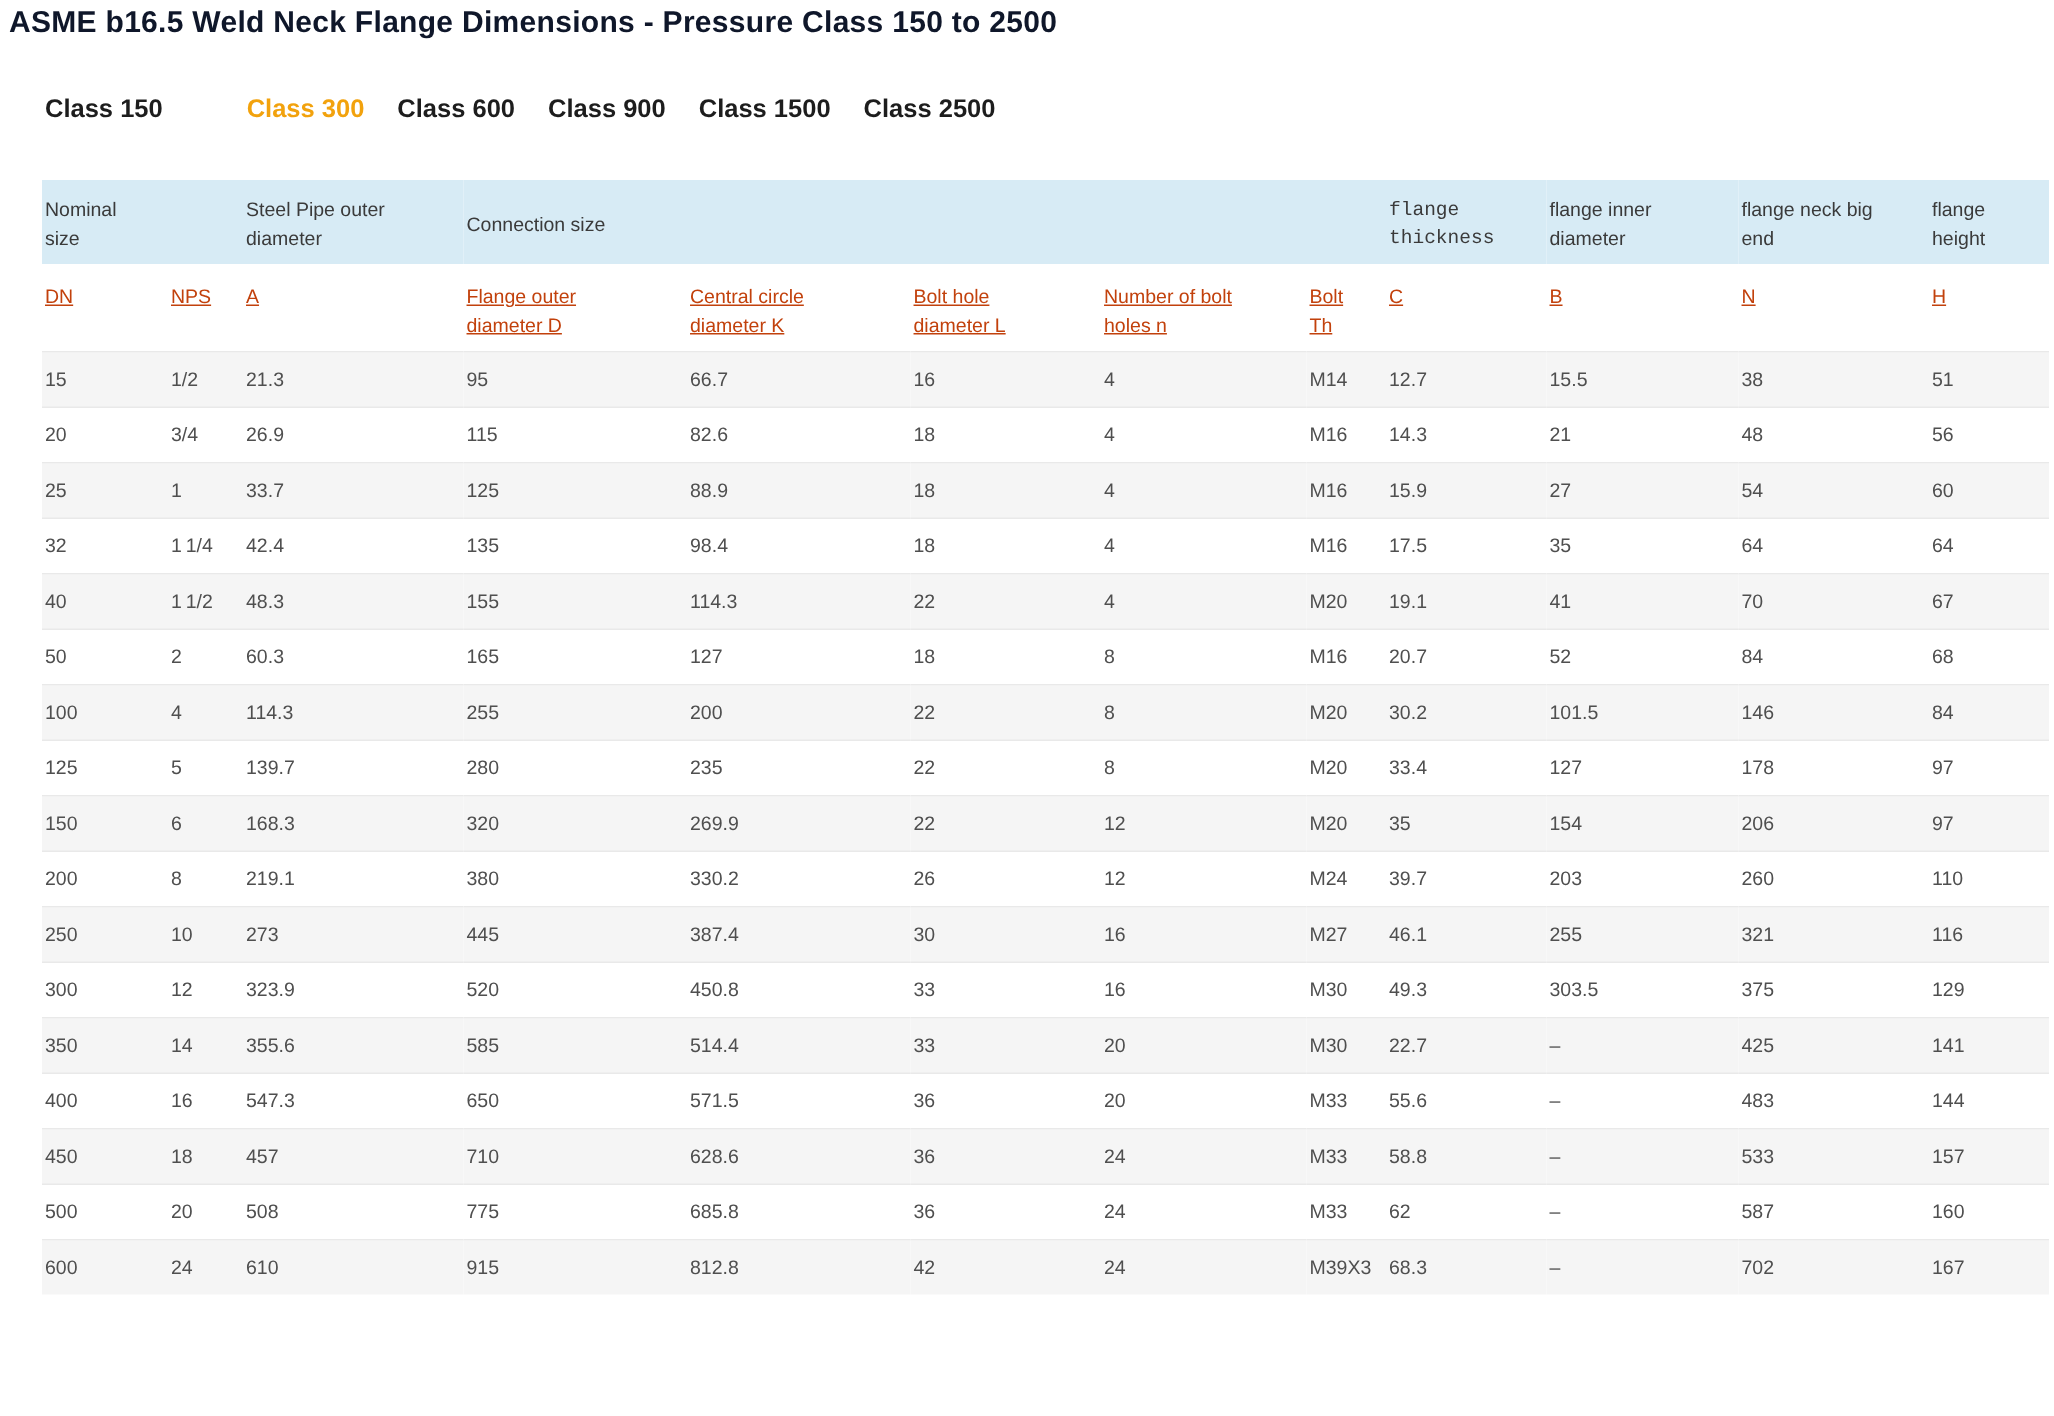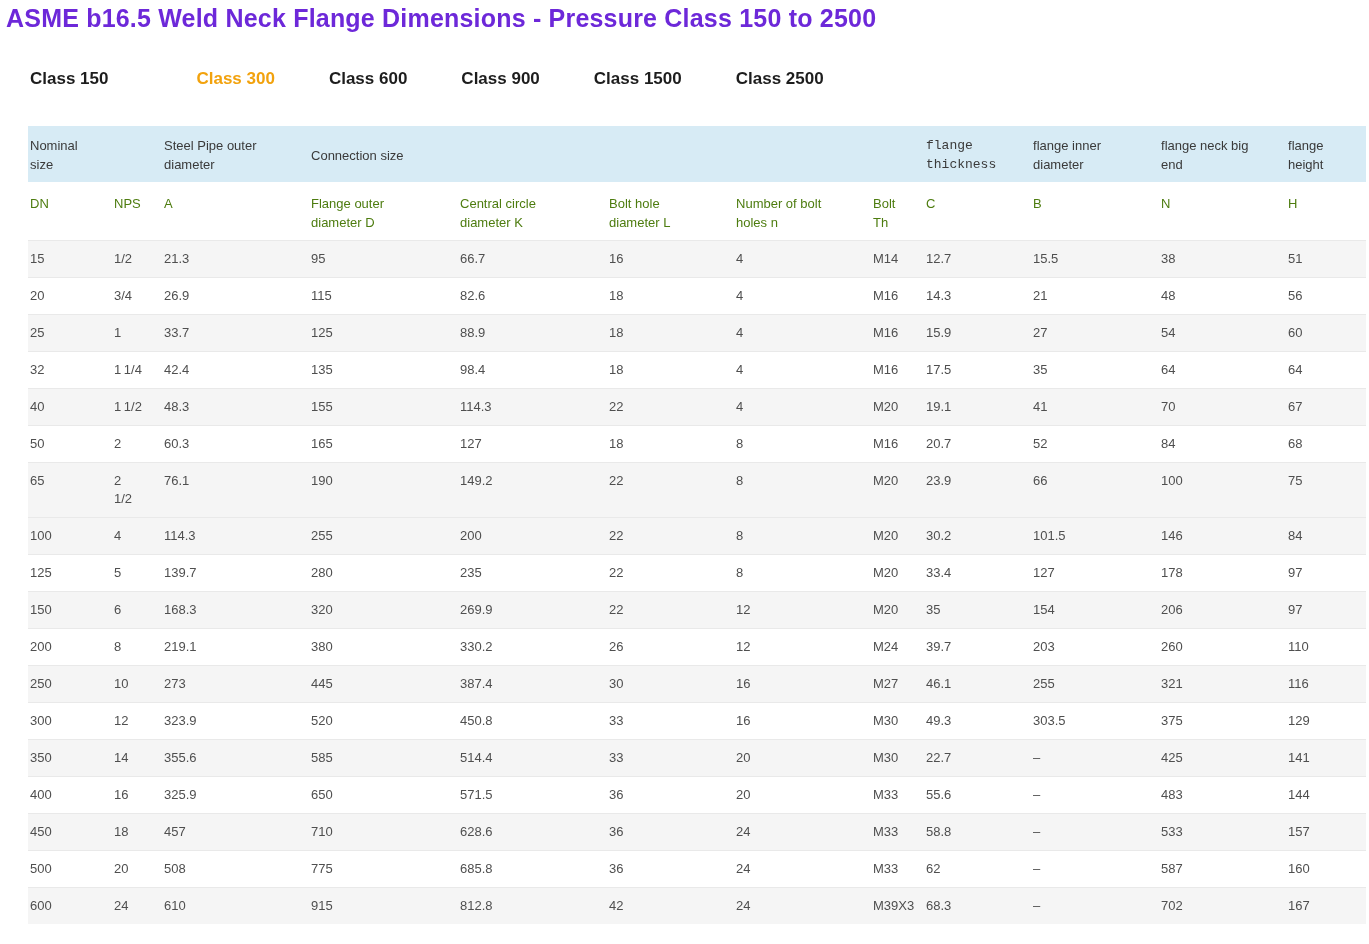--- a/index.html
+++ b/index.html
@@ -3,30 +3,30 @@
 <meta charset="utf-8">
 <style>
   * { box-sizing: border-box; margin: 0; padding: 0; }
   html, body {
     width: 1369px; height: 944px;
     background: #ffffff;
     font-family: "Liberation Sans", sans-serif;
     overflow: hidden;
   }
   .page-title {
-    font-size: 25px;
+    font-size: 20px;
     font-weight: 700;
-    color: #6d28d9;
+    color: #0f172a;
     letter-spacing: 0.2px;
     margin: 4px 0 0 6px;
   }
   .tabs {
     display: flex;
     margin: 36px 0 0 30px;
-    gap: 54px;
+    gap: 22px;
   }
   .tab {
     font-size: 17px;
     font-weight: 700;
     color: #1d1d1d;
     cursor: pointer;
     white-space: nowrap;
   }
   .tab.active { color: #F2A20D; margin-left: 34px; }
 
@@ -65,23 +65,24 @@
   }
   tr.group-row th.gh-nominal   { padding-right: 60px; }
   tr.group-row th.gh-pipe      { padding-right: 45px; }
   tr.group-row th.gh-thickness { padding-right: 40px; font-family: Liberation Mono, monospace; }
   tr.group-row th.gh-inner     { padding-right: 40px; margin-left: 18px; }
   tr.group-row th.gh-neck      { padding-right: 30px; }
   tr.group-row th.gh-height    { padding-right: 43px; }
 
   tr.sub-row th {
     background: #ffffff;
-    color: #4d7c0f;
+    color: #c2410c;
     height: 55px;
     padding: 12px 8px 8px 2px;
+    text-decoration: underline;
   }
   tr.sub-row th.sh-d { padding-right: 45px; }
   tr.sub-row th.sh-k { padding-right: 45px; }
   tr.sub-row th.sh-l { padding-right: 40px; }
   tr.sub-row th.sh-n { padding-right: 40px; }
   tr.sub-row th.sh-bolt { padding-right: 20px; }
 
   tbody td {
     color: #4f4f4f;
     vertical-align: top;
@@ -227,34 +228,20 @@
           <td class="c4">127</td>
           <td class="c5">18</td>
           <td class="c6">8</td>
           <td class="c7">M16</td>
           <td class="c8">20.7</td>
           <td class="c9">52</td>
           <td class="c10">84</td>
           <td class="c11">68</td>
         </tr>
         <tr class="alt">
-          <td class="c0">65</td>
-          <td class="c1">2 1/2</td>
-          <td class="c2">76.1</td>
-          <td class="c3">190</td>
-          <td class="c4">149.2</td>
-          <td class="c5">22</td>
-          <td class="c6">8</td>
-          <td class="c7">M20</td>
-          <td class="c8">23.9</td>
-          <td class="c9">66</td>
-          <td class="c10">100</td>
-          <td class="c11">75</td>
-        </tr>
-        <tr class="alt">
           <td class="c0">100</td>
           <td class="c1">4</td>
           <td class="c2">114.3</td>
           <td class="c3">255</td>
           <td class="c4">200</td>
           <td class="c5">22</td>
           <td class="c6">8</td>
           <td class="c7">M20</td>
           <td class="c8">30.2</td>
           <td class="c9">101.5</td>
@@ -341,21 +328,21 @@
           <td class="c6">20</td>
           <td class="c7">M30</td>
           <td class="c8">22.7</td>
           <td class="c9">–</td>
           <td class="c10">425</td>
           <td class="c11">141</td>
         </tr>
         <tr>
           <td class="c0">400</td>
           <td class="c1">16</td>
-          <td class="c2">325.9</td>
+          <td class="c2">547.3</td>
           <td class="c3">650</td>
           <td class="c4">571.5</td>
           <td class="c5">36</td>
           <td class="c6">20</td>
           <td class="c7">M33</td>
           <td class="c8">55.6</td>
           <td class="c9">–</td>
           <td class="c10">483</td>
           <td class="c11">144</td>
         </tr>

